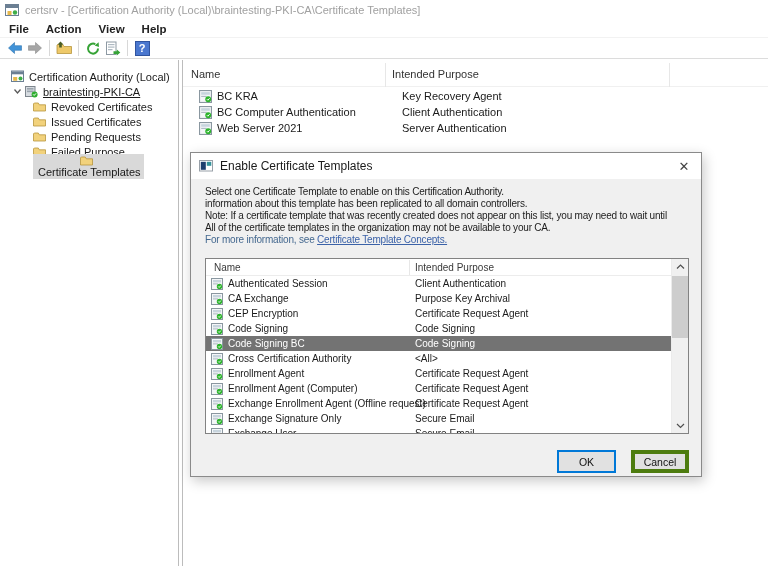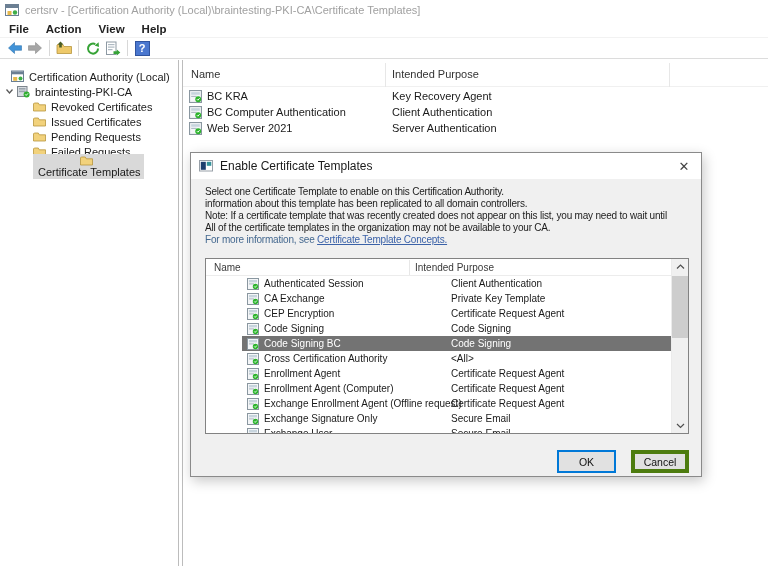--- a/index.html
+++ b/index.html
@@ -16,51 +16,51 @@
   .toolbar{position:absolute;left:0;top:38px;width:768px;height:21px;display:flex;align-items:center;padding-left:5px;border-bottom:1px solid #dcdcdc;background:#fff;}
   .tb-sep{width:1px;height:16px;background:#d8d8d8;margin:0 4px;}
   .tb-btn{width:20px;height:18px;display:flex;align-items:center;justify-content:center;}
   .help-box{width:15px;height:15px;background:#4a77cf;border:1px solid #30549f;color:#fff;font-size:11px;font-weight:bold;display:flex;align-items:center;justify-content:center;}
 
   
   .tree{position:absolute;left:0;top:60px;width:178px;bottom:0;background:#fff;padding-top:9px;font-size:11px;color:#1a1a1a;}
   .tree-row{height:15px;display:flex;align-items:center;white-space:nowrap;}
   .tree-row .lbl{margin-left:5px;}
   .tr-root{padding-left:11px;}
-  .tr-ca{padding-left:4px;}
+  .tr-ca{padding-left:12px;text-decoration:underline;}
   .tr-child{padding-left:33px;}
   .tree-sel{background:#d9d9d9;display:flex;align-items:center;padding:1px 3px 1px 0;flex-direction:column;}
   .tree-sel .lbl{margin-left:5px;}
   .vsplit{position:absolute;left:178px;top:60px;width:5px;bottom:0;background:#fff;border-left:1px solid #bcbcbc;border-right:1px solid #bcbcbc;}
   .listpanel{position:absolute;left:183px;top:60px;right:0;bottom:0;background:#fff;}
   .lp-header{position:absolute;left:0;top:1px;right:0;height:26px;border-bottom:1px solid #f0f0f0;font-size:11px;color:#333;}
   .lp-header .h-name{position:absolute;left:8px;top:7px;}
   .lp-header .h-purpose{position:absolute;left:209px;top:7px;}
   .lp-colline{position:absolute;top:2px;height:24px;width:1px;background:#e7e7e7;}
-  .lp-rows{position:absolute;left:0;top:28px;right:0;}
+  .lp-rows{position:absolute;left:10px;top:28px;right:0;}
   .lp-row{height:16px;position:relative;font-size:11px;color:#1a1a1a;white-space:nowrap;}
   .lp-row .cell-name{position:absolute;left:6px;top:0;height:16px;display:flex;align-items:center;}
   .lp-row .cell-name span{margin-left:5px;}
   .lp-row .cell-purpose{position:absolute;left:209px;top:1.5px;}
 
   
   .dialog{position:absolute;left:190px;top:152px;width:512px;height:325px;background:#f0f0f0;border:1px solid #8a8a8a;box-shadow:2px 4px 12px rgba(0,0,0,.22);overflow:hidden;}
   .dlg-titlebar{position:absolute;left:0;top:0;right:0;height:26px;background:#fff;display:flex;align-items:center;}
   .dlg-titlebar .dlg-ic{margin:0 7px 0 8px;}
   .dlg-title{font-size:12px;color:#1a1a1a;}
   .dlg-close{position:absolute;right:0;top:0;width:34px;height:26px;display:flex;align-items:center;justify-content:center;font-size:13px;color:#444;}
   .dlg-text{position:absolute;left:14px;top:33px;font-size:10px;letter-spacing:-0.2px;line-height:12px;color:#1c1c1c;white-space:nowrap;}
   .dlg-link-line{color:#44688f;}
   .dlg-link{color:#3b62a8;text-decoration:underline;cursor:pointer;}
   .dlg-list{position:absolute;left:14px;top:105px;width:484px;height:176px;background:#fff;border:1px solid #828282;overflow:hidden;}
   .dl-header{position:absolute;left:0;top:0;right:17px;height:17px;font-size:10px;color:#3a3a3a;border-bottom:1px solid #ececec;}
   .dl-header .h-name{position:absolute;left:8px;top:3px;}
   .dl-header .h-purpose{position:absolute;left:209px;top:3px;}
   .dl-colline{position:absolute;left:203px;top:1px;height:15px;width:1px;background:#e7e7e7;}
-  .dl-rows{position:absolute;left:0;top:17px;right:17px;margin-left:36px;}
+  .dl-rows{position:absolute;left:0;top:17px;right:17px;}
   .dl-row{height:15px;position:relative;font-size:10px;color:#1a1a1a;white-space:nowrap;}
   .dl-row .cell-name{position:absolute;left:5px;top:0;height:15px;display:flex;align-items:center;}
   .dl-row .cell-name span{margin-left:5px;}
   .dl-row .cell-purpose{position:absolute;left:209px;top:1.5px;}
   .dl-row.selected{background:#737373;color:#fff;}
   .dl-scroll{position:absolute;right:0;top:0;bottom:0;width:17px;background:#f0f0f0;border-left:1px solid #ebebeb;}
   .dl-scroll .sb-up{position:absolute;top:0;left:0;width:17px;height:15px;display:flex;align-items:center;justify-content:center;}
   .dl-scroll .sb-down{position:absolute;bottom:0;left:0;width:17px;height:15px;display:flex;align-items:center;justify-content:center;}
   .dl-scroll .sb-thumb{position:absolute;left:0;top:17px;width:17px;height:62px;background:#cdcdcd;}
   .btn{position:absolute;height:23px;font-size:10.5px;color:#111;background:#e1e1e1;display:flex;align-items:center;justify-content:center;font-family:"Liberation Sans",sans-serif;}
@@ -169,21 +169,21 @@
     <div class="tree-row tr-child">
       <svg class="ic" width="13" height="11" viewBox="0 0 13 11">
         <path d="M0.5 2.8 L0.5 10 L12.5 10 L12.5 3.8 L6.3 3.8 L5.3 2 L1.3 2 Z" fill="#f2d27c" stroke="#b8963d" stroke-width="0.8"></path>
       </svg>
       <span class="lbl">Pending Requests</span>
     </div>
     <div class="tree-row tr-child">
       <svg class="ic" width="13" height="11" viewBox="0 0 13 11">
         <path d="M0.5 2.8 L0.5 10 L12.5 10 L12.5 3.8 L6.3 3.8 L5.3 2 L1.3 2 Z" fill="#f2d27c" stroke="#b8963d" stroke-width="0.8"></path>
       </svg>
-      <span class="lbl">Failed Requests</span>
+      <span class="lbl">Failed Purpose</span>
     </div>
     <div class="tree-row tr-child">
       <span class="tree-sel">
         <svg class="ic" width="13" height="11" viewBox="0 0 13 11">
           <path d="M0.5 2.8 L0.5 10 L12.5 10 L12.5 3.8 L6.3 3.8 L5.3 2 L1.3 2 Z" fill="#f2d27c" stroke="#b8963d" stroke-width="0.8"></path>
         </svg>
         <span class="lbl">Certificate Templates</span>
       </span>
     </div>
   </div>
@@ -285,21 +285,21 @@
           <span class="cell-name">
             <svg class="ic" width="12" height="12" viewBox="0 0 12 12">
               <rect x="0.5" y="0.5" width="11" height="11" fill="#f4f6f8" stroke="#8a97a0"></rect>
               <rect x="2" y="2" width="8" height="2.4" fill="#c7d4dd"></rect>
               <rect x="2" y="5.4" width="5" height="1" fill="#aab7c0"></rect>
               <circle cx="8.5" cy="8.5" r="2.7" fill="#2db42d"></circle>
               <path d="M7.3 8.5 L8.2 9.4 L9.8 7.6" stroke="#fff" stroke-width="0.9" fill="none"></path>
             </svg>
             <span>CA Exchange</span>
           </span>
-          <span class="cell-purpose">Private Key Template</span>
+          <span class="cell-purpose">Purpose Key Archival</span>
         </div>
 
         <div class="dl-row">
           <span class="cell-name">
             <svg class="ic" width="12" height="12" viewBox="0 0 12 12">
               <rect x="0.5" y="0.5" width="11" height="11" fill="#f4f6f8" stroke="#8a97a0"></rect>
               <rect x="2" y="2" width="8" height="2.4" fill="#c7d4dd"></rect>
               <rect x="2" y="5.4" width="5" height="1" fill="#aab7c0"></rect>
               <circle cx="8.5" cy="8.5" r="2.7" fill="#2db42d"></circle>
               <path d="M7.3 8.5 L8.2 9.4 L9.8 7.6" stroke="#fff" stroke-width="0.9" fill="none"></path>

